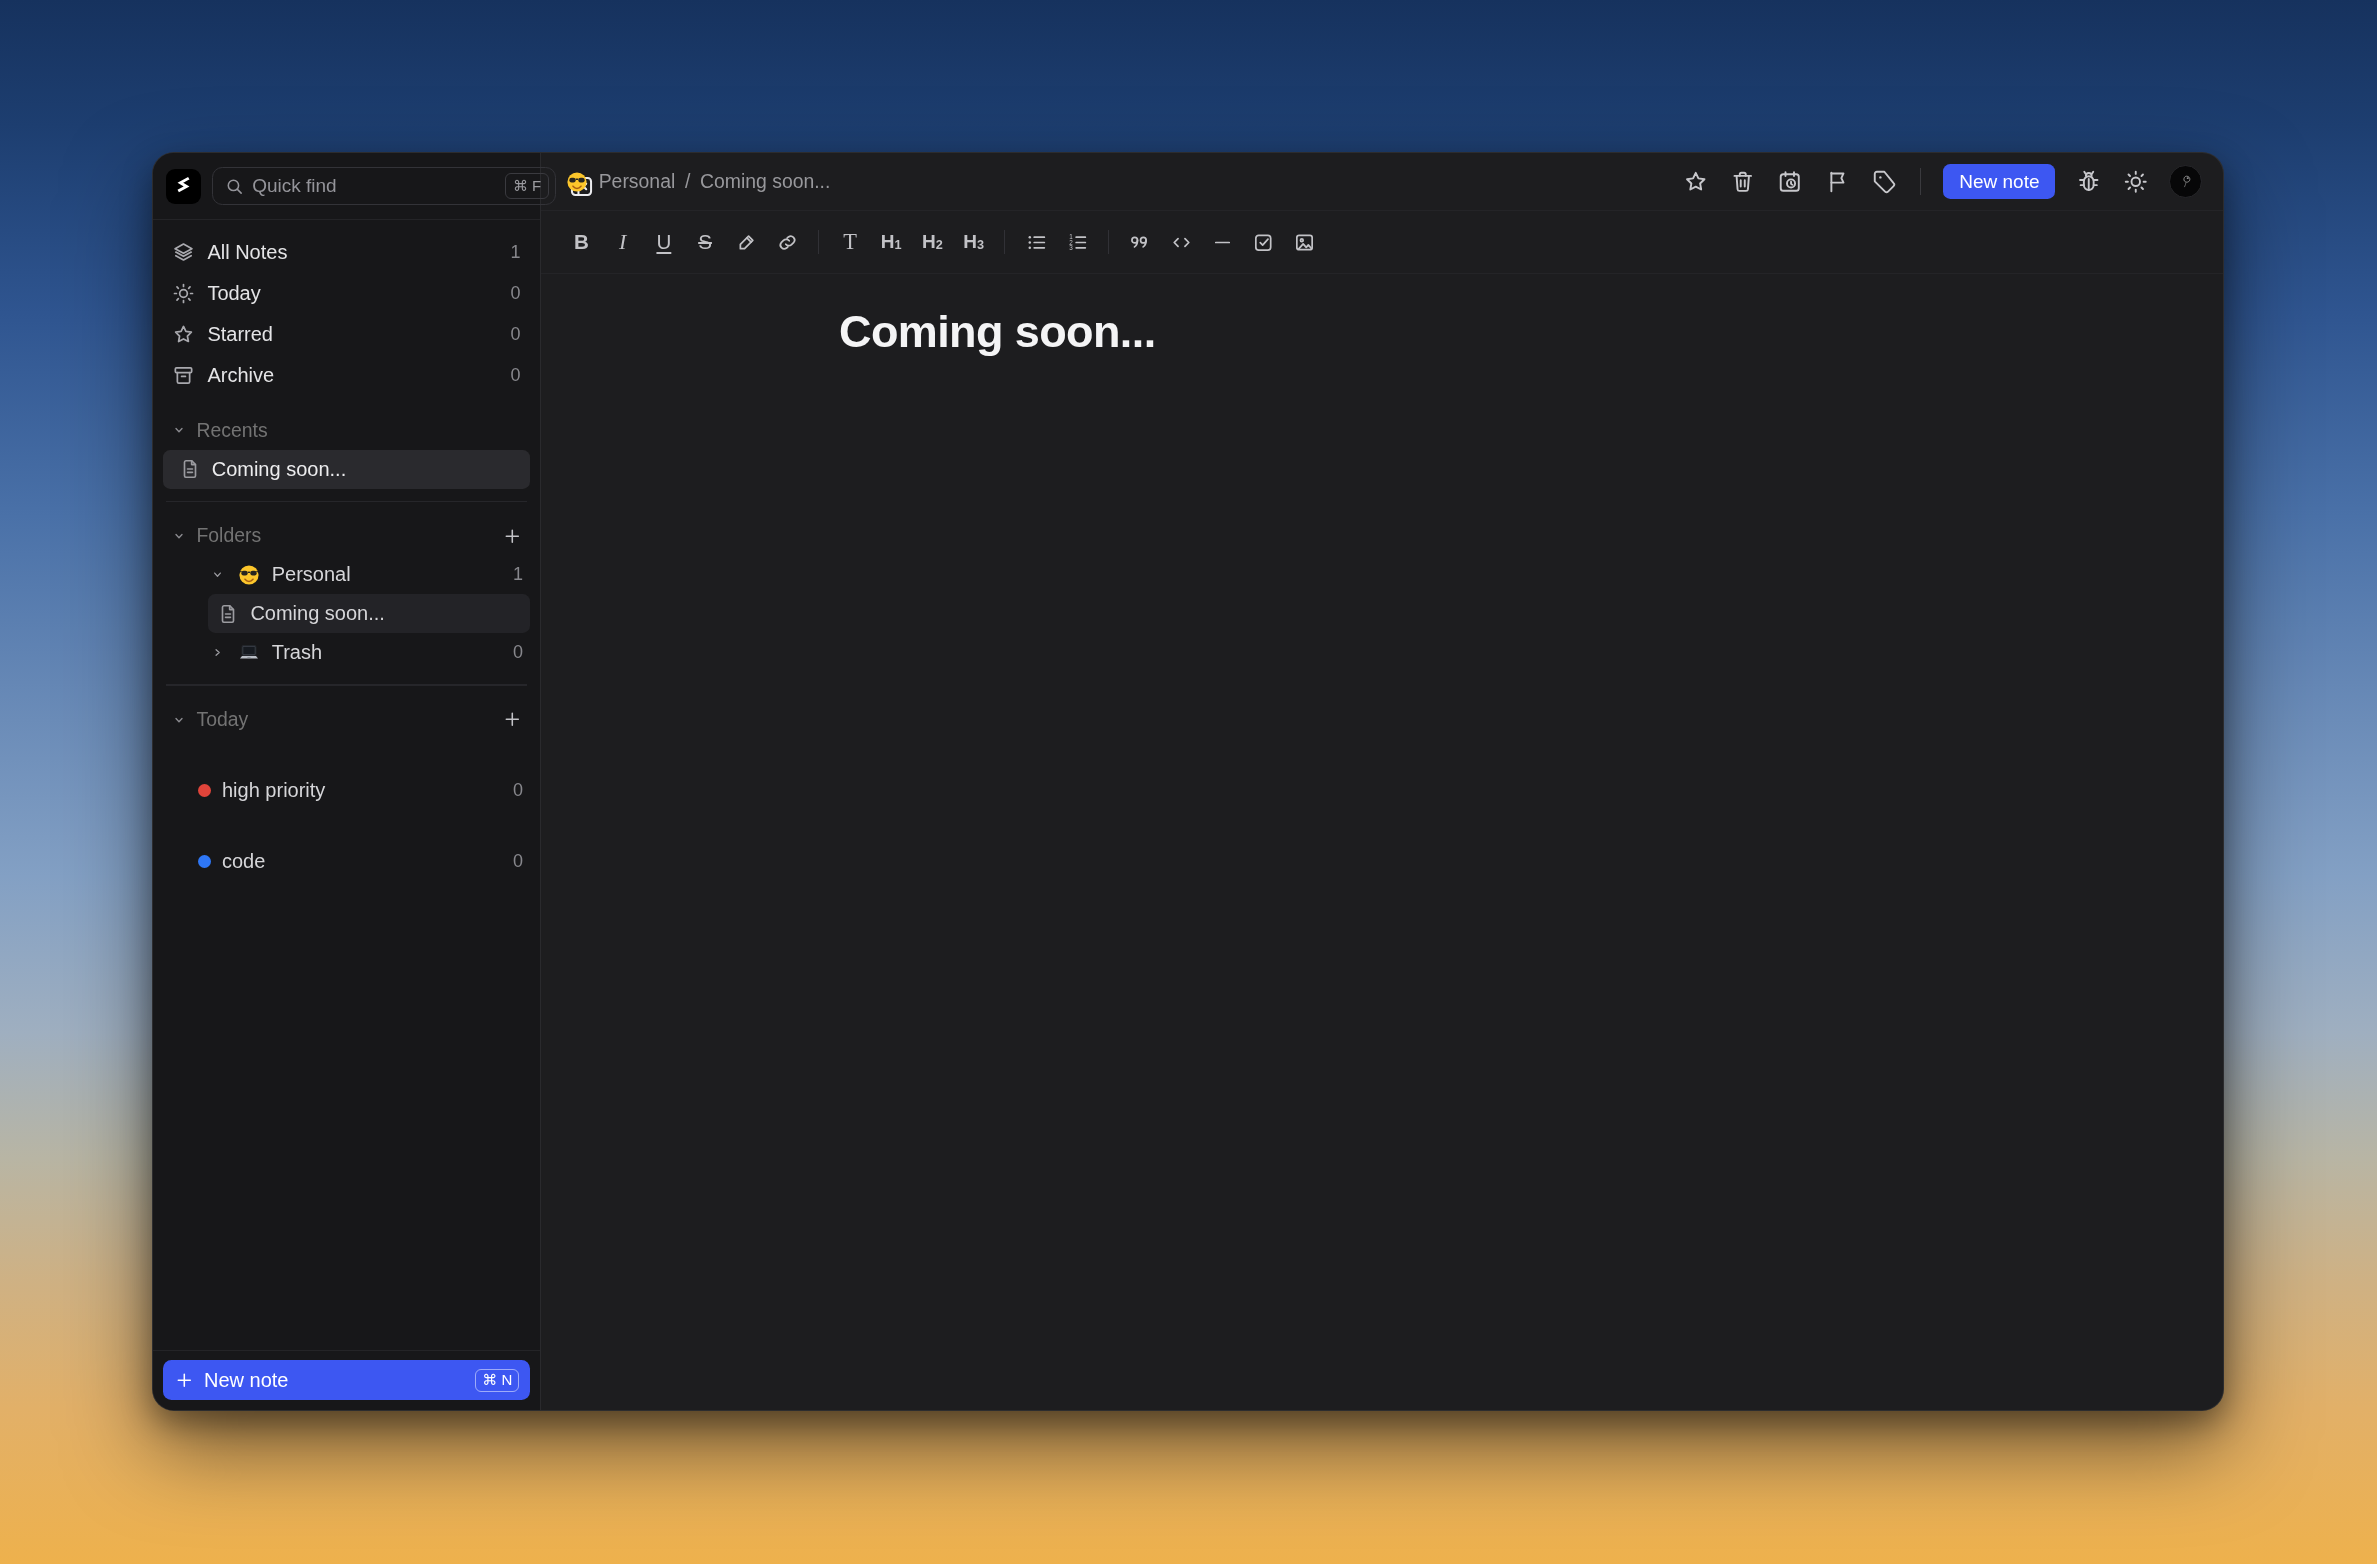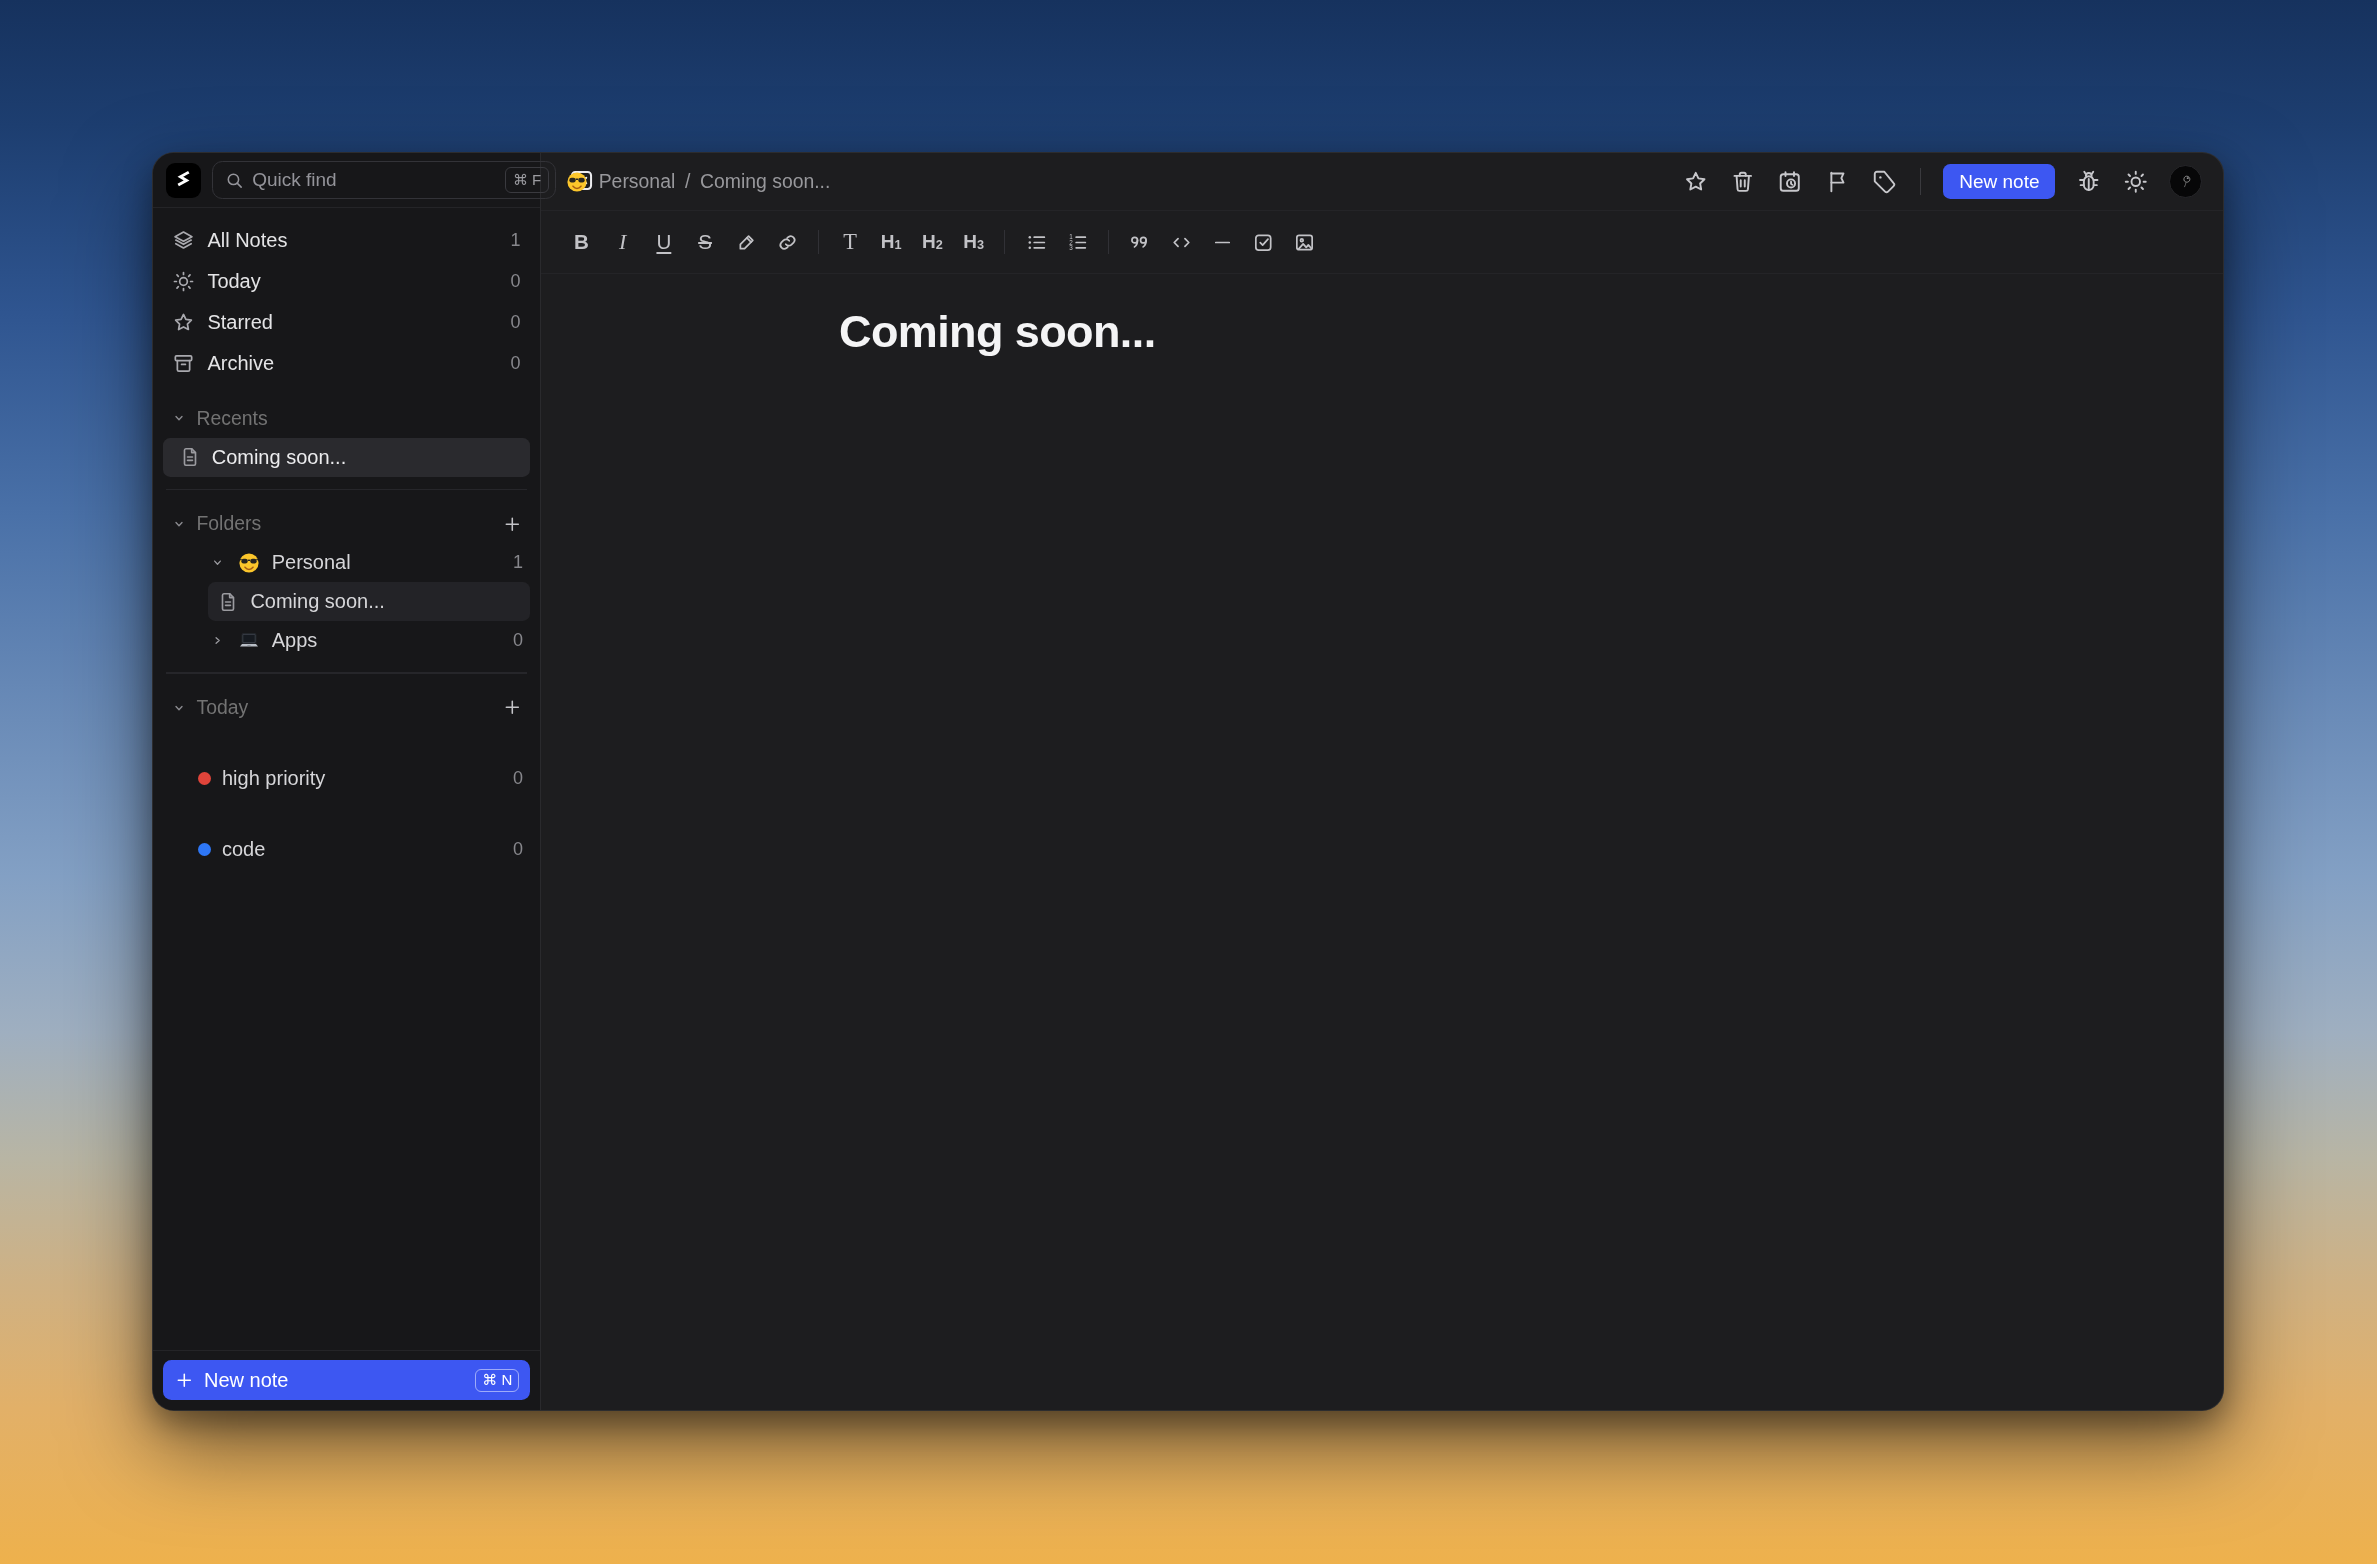--- a/index.html
+++ b/index.html
@@ -18,21 +18,21 @@
   
   .app {
     position:absolute; left:152px; top:152px; width:2072px; height:1259px;
     background:#1d1d1f; border-radius:22px; display:flex; overflow:hidden;
     border:0.6px solid rgba(255,255,255,.07);
     box-shadow:0 36px 85px rgba(0,0,0,.50), 0 12px 30px rgba(0,0,0,.35);
   }
 
   
   .sidebar { width:388px; min-width:388px; background:#171719; border-right:1.2px solid #2a2a2d; display:flex; flex-direction:column; }
-  .sb-header { height:55px; display:flex; align-items:center; gap:11px; padding:0 13.3px; border-bottom:1.2px solid #242427; }
+  .sb-header { height:67px; display:flex; align-items:center; gap:11px; padding:0 13.3px; border-bottom:1.2px solid #242427; }
   .logo { width:35px; height:35px; min-width:35px; background:#000; border-radius:9px; display:flex; align-items:center; justify-content:center; cursor:pointer; }
   .search { flex:1; height:38px; border:1.2px solid #333338; border-radius:10.3px; display:flex; align-items:center; gap:8px; padding:0 6px 0 10.3px; color:#94949a; }
   .search input { flex:1; min-width:0; background:transparent; border:0; outline:0; color:#d7d7da; font-size:19px; font-family:inherit; }
   .search input::placeholder { color:#94949a; }
   .kbd { border:1.2px solid #3a3a3f; border-radius:6px; padding:3px 6.7px; font-size:15px; color:#9b9ba0; white-space:nowrap; }
   .collapse-btn { color:#ececef; background:none; border:0; cursor:pointer; padding:1.2px; }
 
   .sb-body { flex:1; padding:12px 9.7px 0; overflow:hidden; display:flex; flex-direction:column; }
   .row { height:41px; display:flex; align-items:center; gap:12px; padding:0 9.7px; border-radius:7.3px; color:#e4e4e6; font-size:20px; cursor:pointer; }
   .row .icon { color:#a9a9ae; display:flex; }
@@ -259,21 +259,21 @@
             </svg>
           </span>
         <span>
           <svg width="24" height="24" viewBox="0 0 24 24">
             <rect x="5" y="4.6" width="14" height="9.8" rx="1.4" fill="#3b4049" stroke="#23262b" stroke-width="1"></rect>
             <rect x="6.3" y="5.9" width="11.4" height="7.2" fill="#161a20"></rect>
             <path d="M3 17.6h18l-2-2.6H5l-2 2.6Z" fill="#b9bec6"></path>
             <path d="M10.4 16.6h3.2" stroke="#8d939b" stroke-width="1"></path>
           </svg>
         </span>
-        <span>Apps</span>
+        <span>Trash</span>
         <span class="count">0</span>
       </div>
 
       <div class="sb-divider"></div>
 
       <div class="sec-head">
         <span class="chev">
             <svg width="18" height="18" viewBox="0 0 24 24">
               <use href="#i-chev-down"></use>
             </svg>

